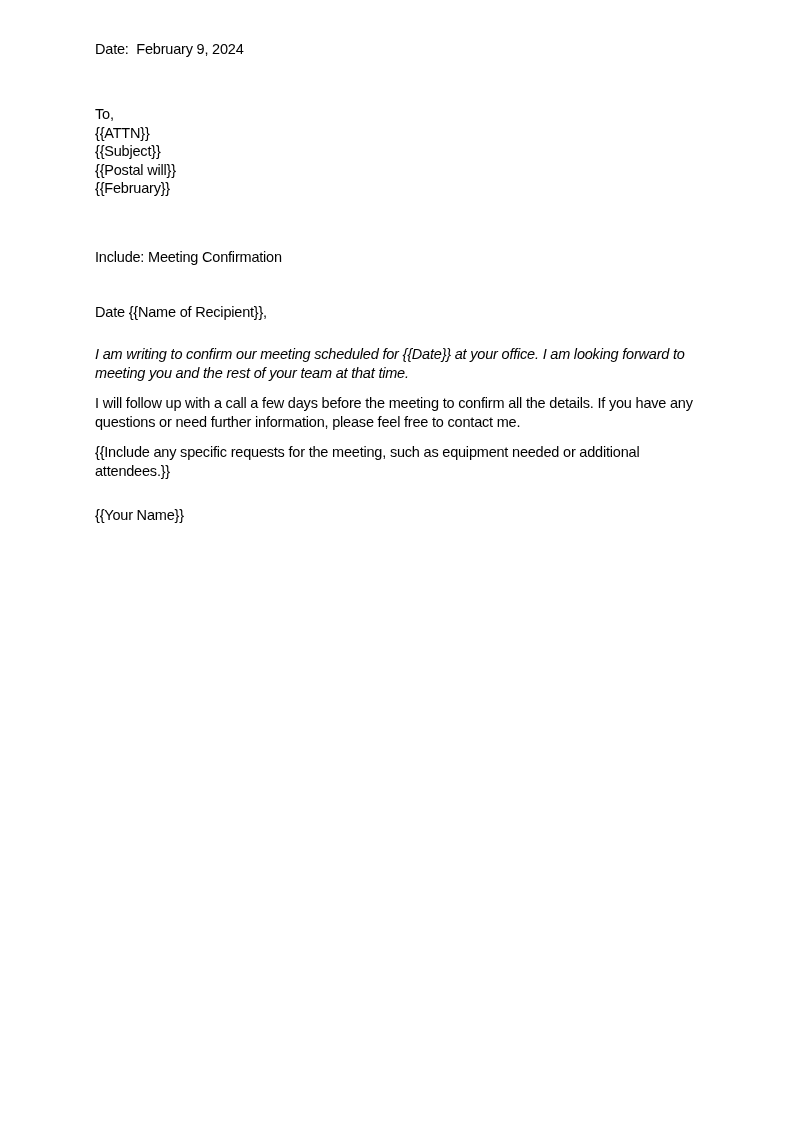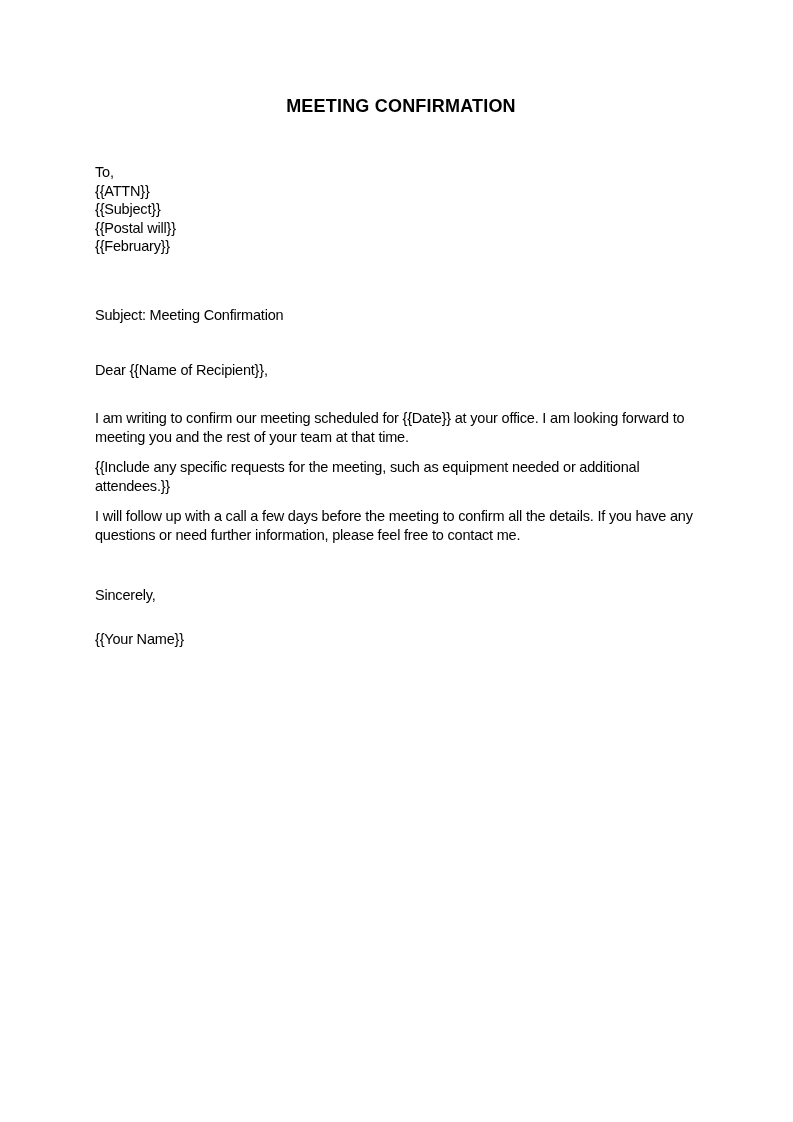--- a/index.html
+++ b/index.html
@@ -41,53 +41,52 @@
   }
   .recipient-block .addr-line {
     line-height: 18.6px;
   }
   .subject-line {
     margin-top: 50px;
   }
   .salutation-line {
     margin-top: 36px;
   }
-  .para-1 { margin-top: 29px; }
+  .para-1 { margin-top: 23px; font-style: italic; }
   .para-2 { margin-top: 11px; }
   .para-3 { margin-top: 11px; }
   .closing-line {
     margin-top: 41px;
   }
   .signature-line {
     margin-top: 25px;
   }
 </style>
 </head>
 <body>
 
 <div class="page">
 
-  <h1 class="doc-title">MEETING CONFIRMATION</h1>
 
+  <div class="body-text date-line">Date:  February 9, 2024</div>
 
   <div class="body-text recipient-block">
     <div class="addr-line">To,</div>
     <div class="addr-line">{{ATTN}}</div>
     <div class="addr-line">{{Subject}}</div>
     <div class="addr-line">{{Postal will}}</div>
     <div class="addr-line">{{February}}</div>
   </div>
 
-  <div class="body-text subject-line">Subject: Meeting Confirmation</div>
+  <div class="body-text subject-line">Include: Meeting Confirmation</div>
 
-  <div class="body-text salutation-line">Dear {{Name of Recipient}},</div>
+  <div class="body-text salutation-line">Date {{Name of Recipient}},</div>
 
   <p class="body-text para-1">I am writing to confirm our meeting scheduled for {{Date}} at your office. I am looking forward to meeting you and the rest of your team at that time.</p>
 
+  <p class="body-text para-3">I will follow up with a call a few days before the meeting to confirm all the details. If you have any questions or need further information, please feel free to contact me.</p>
+
   <p class="body-text para-2">{{Include any specific requests for the meeting, such as equipment needed or additional attendees.}}</p>
 
-  <p class="body-text para-3">I will follow up with a call a few days before the meeting to confirm all the details. If you have any questions or need further information, please feel free to contact me.</p>
-
-  <div class="body-text closing-line">Sincerely,</div>
 
   <div class="body-text signature-line">{{Your Name}}</div>
 
 </div>
 
 </body></html>

